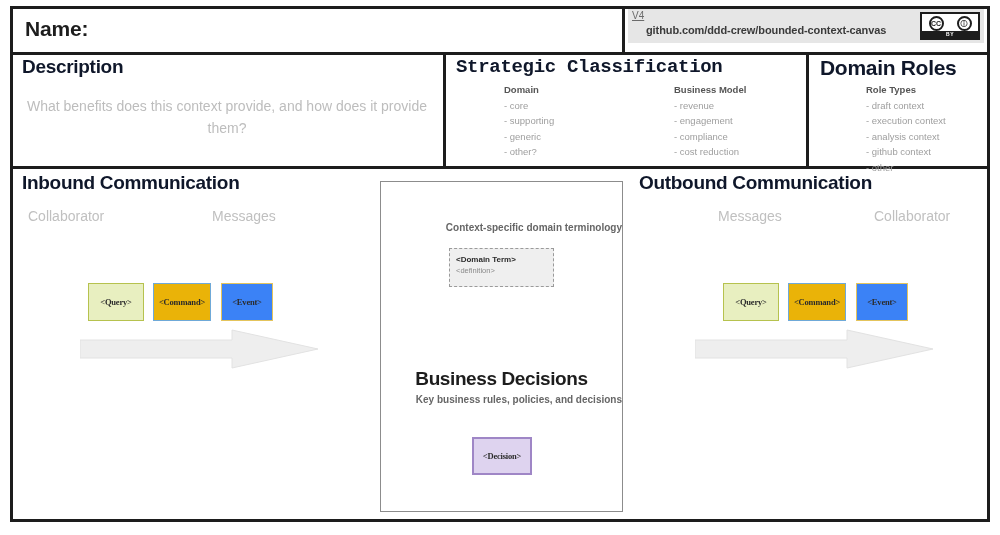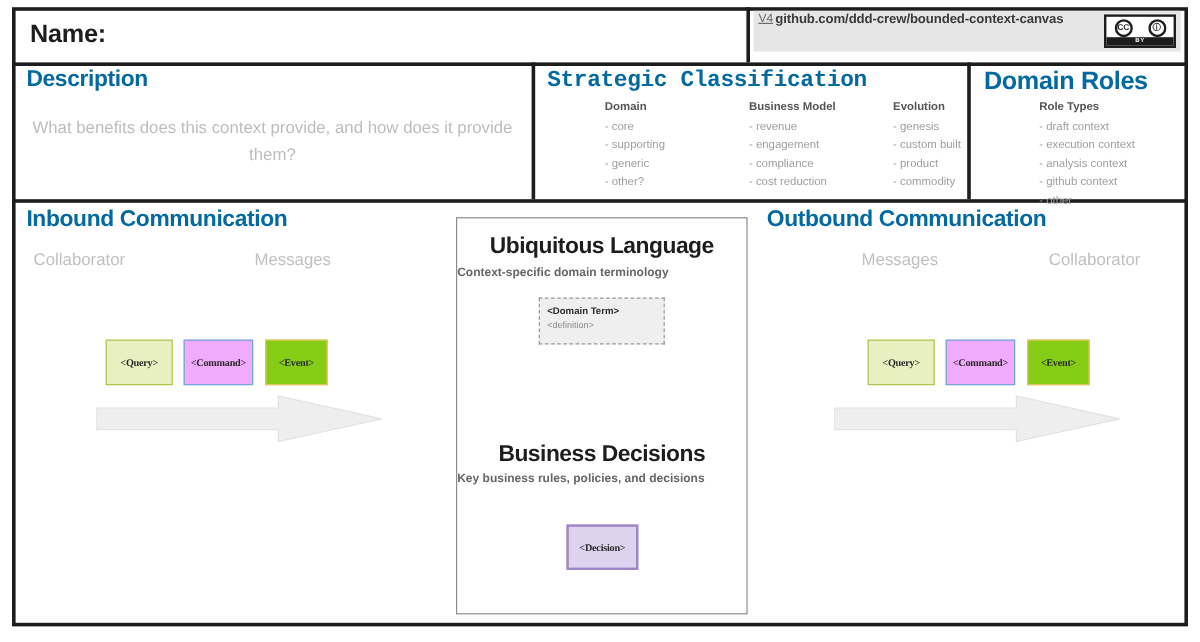--- a/index.html
+++ b/index.html
@@ -86,21 +86,21 @@
     position: absolute;
     left: 4px;
     top: 1px;
     font-size: 10px;
     color: #6b6b6b;
     text-decoration: underline;
   }
   .meta-url {
     position: absolute;
     left: 18px;
-    top: 1px;
+    top: 15px;
     font-size: 11px;
     font-weight: bold;
     color: #3a3a3a;
     letter-spacing: -0.1px;
     text-align: right;
   }
 
   
   .cc-badge {
     position: absolute;
@@ -145,21 +145,21 @@
     font-weight: bold;
     text-align: center;
     line-height: 7px;
     letter-spacing: 0.5px;
   }
 
   
   .sec-title {
     position: absolute;
     font-weight: bold;
-    color: #0369a1;
+    color: #0f172a;
     letter-spacing: -0.3px;
   }
 
   
   .desc-title { left: 22px; top: 56px; font-size: 19px; }
   .desc-placeholder {
     position: absolute;
     left: 22px;
     top: 96px;
     width: 410px;
@@ -226,25 +226,25 @@
     font-weight: bold;
     color: #2b2b2b;
     letter-spacing: -0.2px;
     font-family: Liberation Serif, serif;
   }
   .note-query {
     background: #e8efc0;
     border: 1px solid #b6c24e;
   }
   .note-command {
-    background: #f0abfc;
+    background: #eab308;
     border: 1px solid #6fa9d8;
   }
   .note-event {
-    background: #84cc16;
+    background: #3b82f6;
     border: 1px solid #e4c45c;
   }
   .note-decision {
     background: #ded3ef;
     border: 2px solid #9f86c6;
   }
 
   
   .n-in-query   { left: 88px;  top: 283px; width: 56px; height: 38px; }
   .n-in-command { left: 153px; top: 283px; width: 58px; height: 38px; }
@@ -280,21 +280,21 @@
     text-align: center;
     font-weight: bold;
     color: #1d1d1d;
     letter-spacing: -0.4px;
   }
   .ul-title { top: 13px; font-size: 19px; }
   .bd-title { top: 186px; font-size: 19px; }
   .mid-sub {
     position: absolute;
     width: 100%;
-    text-align: left;
+    text-align: right;
     font-size: 10px;
     font-weight: bold;
     color: #666666;
   }
   .ul-sub { top: 40px; }
   .bd-sub { top: 212px; }
 
   .term-box {
     position: absolute;
     left: 68px;
@@ -370,27 +370,20 @@
     </div>
 
     <div class="strat-col">
       <div class="col-head">Business Model</div>
       <div class="col-item">- revenue</div>
       <div class="col-item">- engagement</div>
       <div class="col-item">- compliance</div>
       <div class="col-item">- cost reduction</div>
     </div>
 
-    <div class="strat-col">
-      <div class="col-head">Evolution</div>
-      <div class="col-item">- genesis</div>
-      <div class="col-item">- custom built</div>
-      <div class="col-item">- product</div>
-      <div class="col-item">- commodity</div>
-    </div>
   </div>
 
   <div class="sec-title roles-title">Domain Roles</div>
   <div class="roles-list">
     <div class="col-head">Role Types</div>
     <div class="col-item">- draft context</div>
     <div class="col-item">- execution context</div>
     <div class="col-item">- analysis context</div>
     <div class="col-item">- github context</div>
     <div class="col-item">- other</div>
@@ -415,21 +408,20 @@
   <div class="note note-query n-out-query">&lt;Query&gt;</div>
   <div class="note note-command n-out-command">&lt;Command&gt;</div>
   <div class="note note-event n-out-event">&lt;Event&gt;</div>
 
   <svg class="flow-arrow flow-out" viewBox="0 0 240 42">
     <polygon points="0,12 152,12 152,2 238,21 152,40 152,30 0,30" fill="#eeeeee" stroke="#e2e2e2" stroke-width="1"></polygon>
   </svg>
 
   <div class="mid-panel">
 
-    <div class="mid-title ul-title">Ubiquitous Language</div>
     <div class="mid-sub ul-sub">Context-specific domain terminology</div>
 
     <div class="term-box">
       <div class="term-name">&lt;Domain Term&gt;</div>
       <div class="term-def">&lt;definition&gt;</div>
     </div>
 
     <div class="mid-title bd-title">Business Decisions</div>
     <div class="mid-sub bd-sub">Key business rules, policies, and decisions</div>
 

